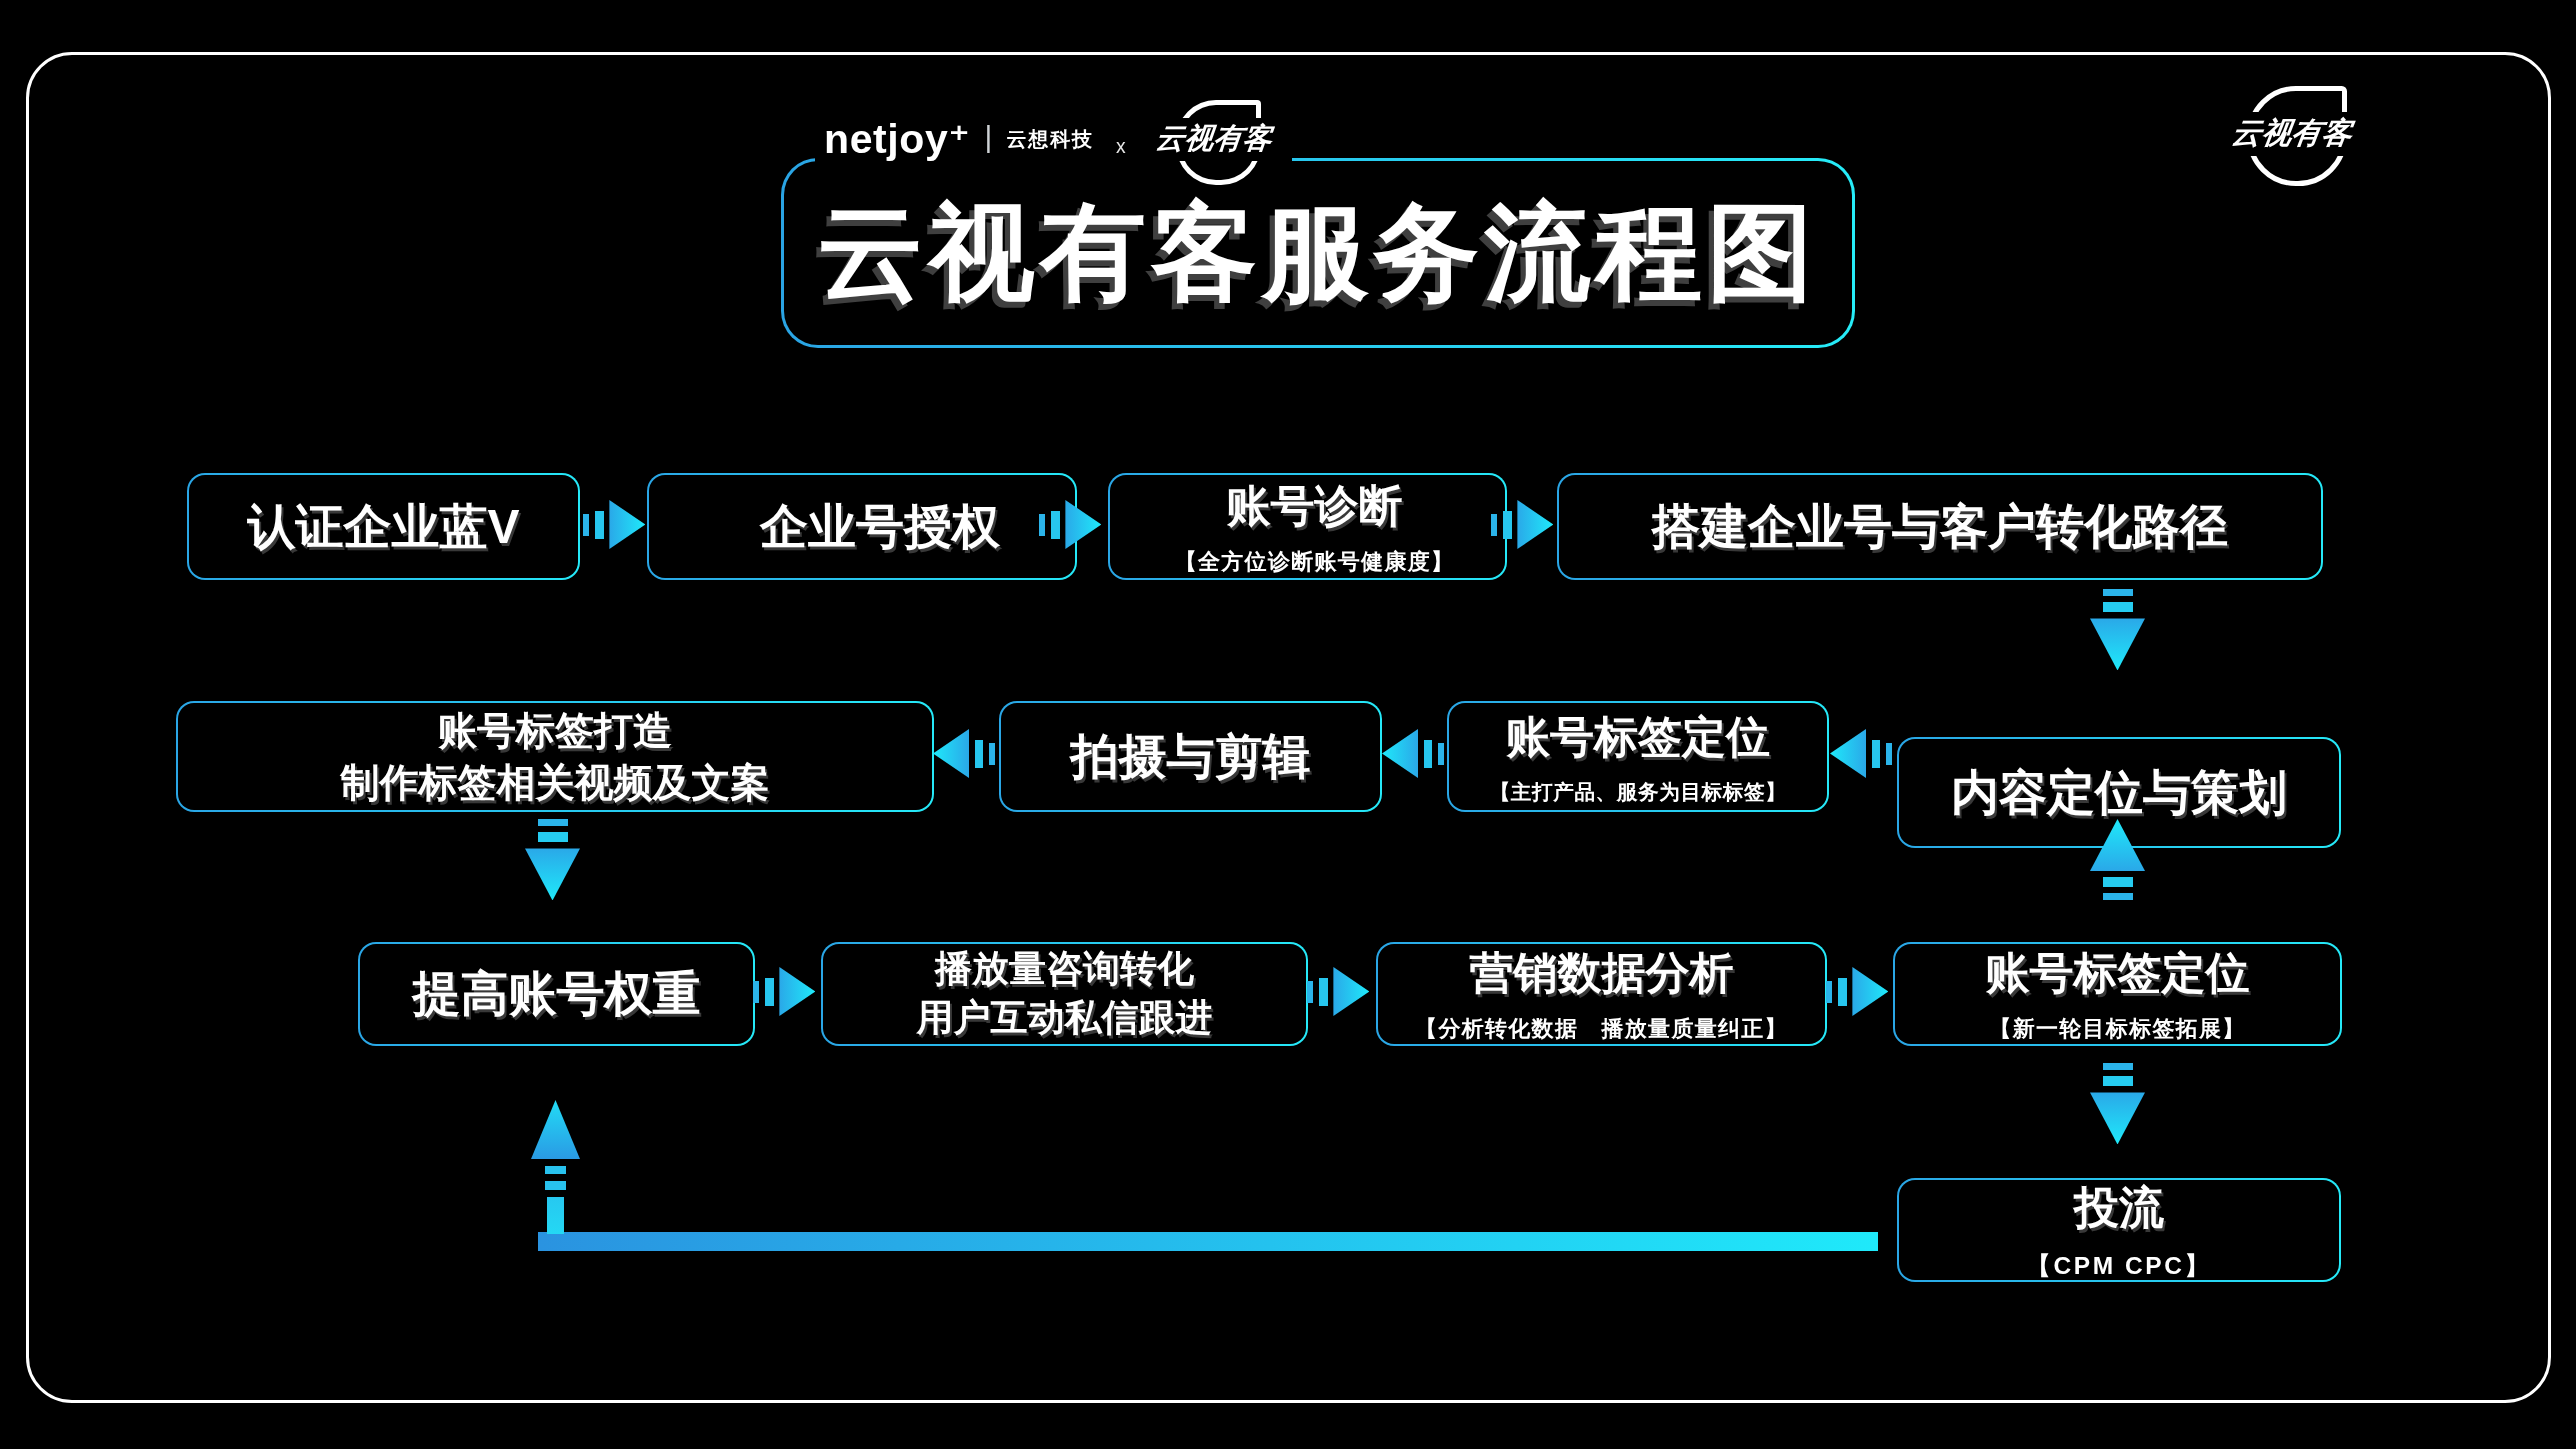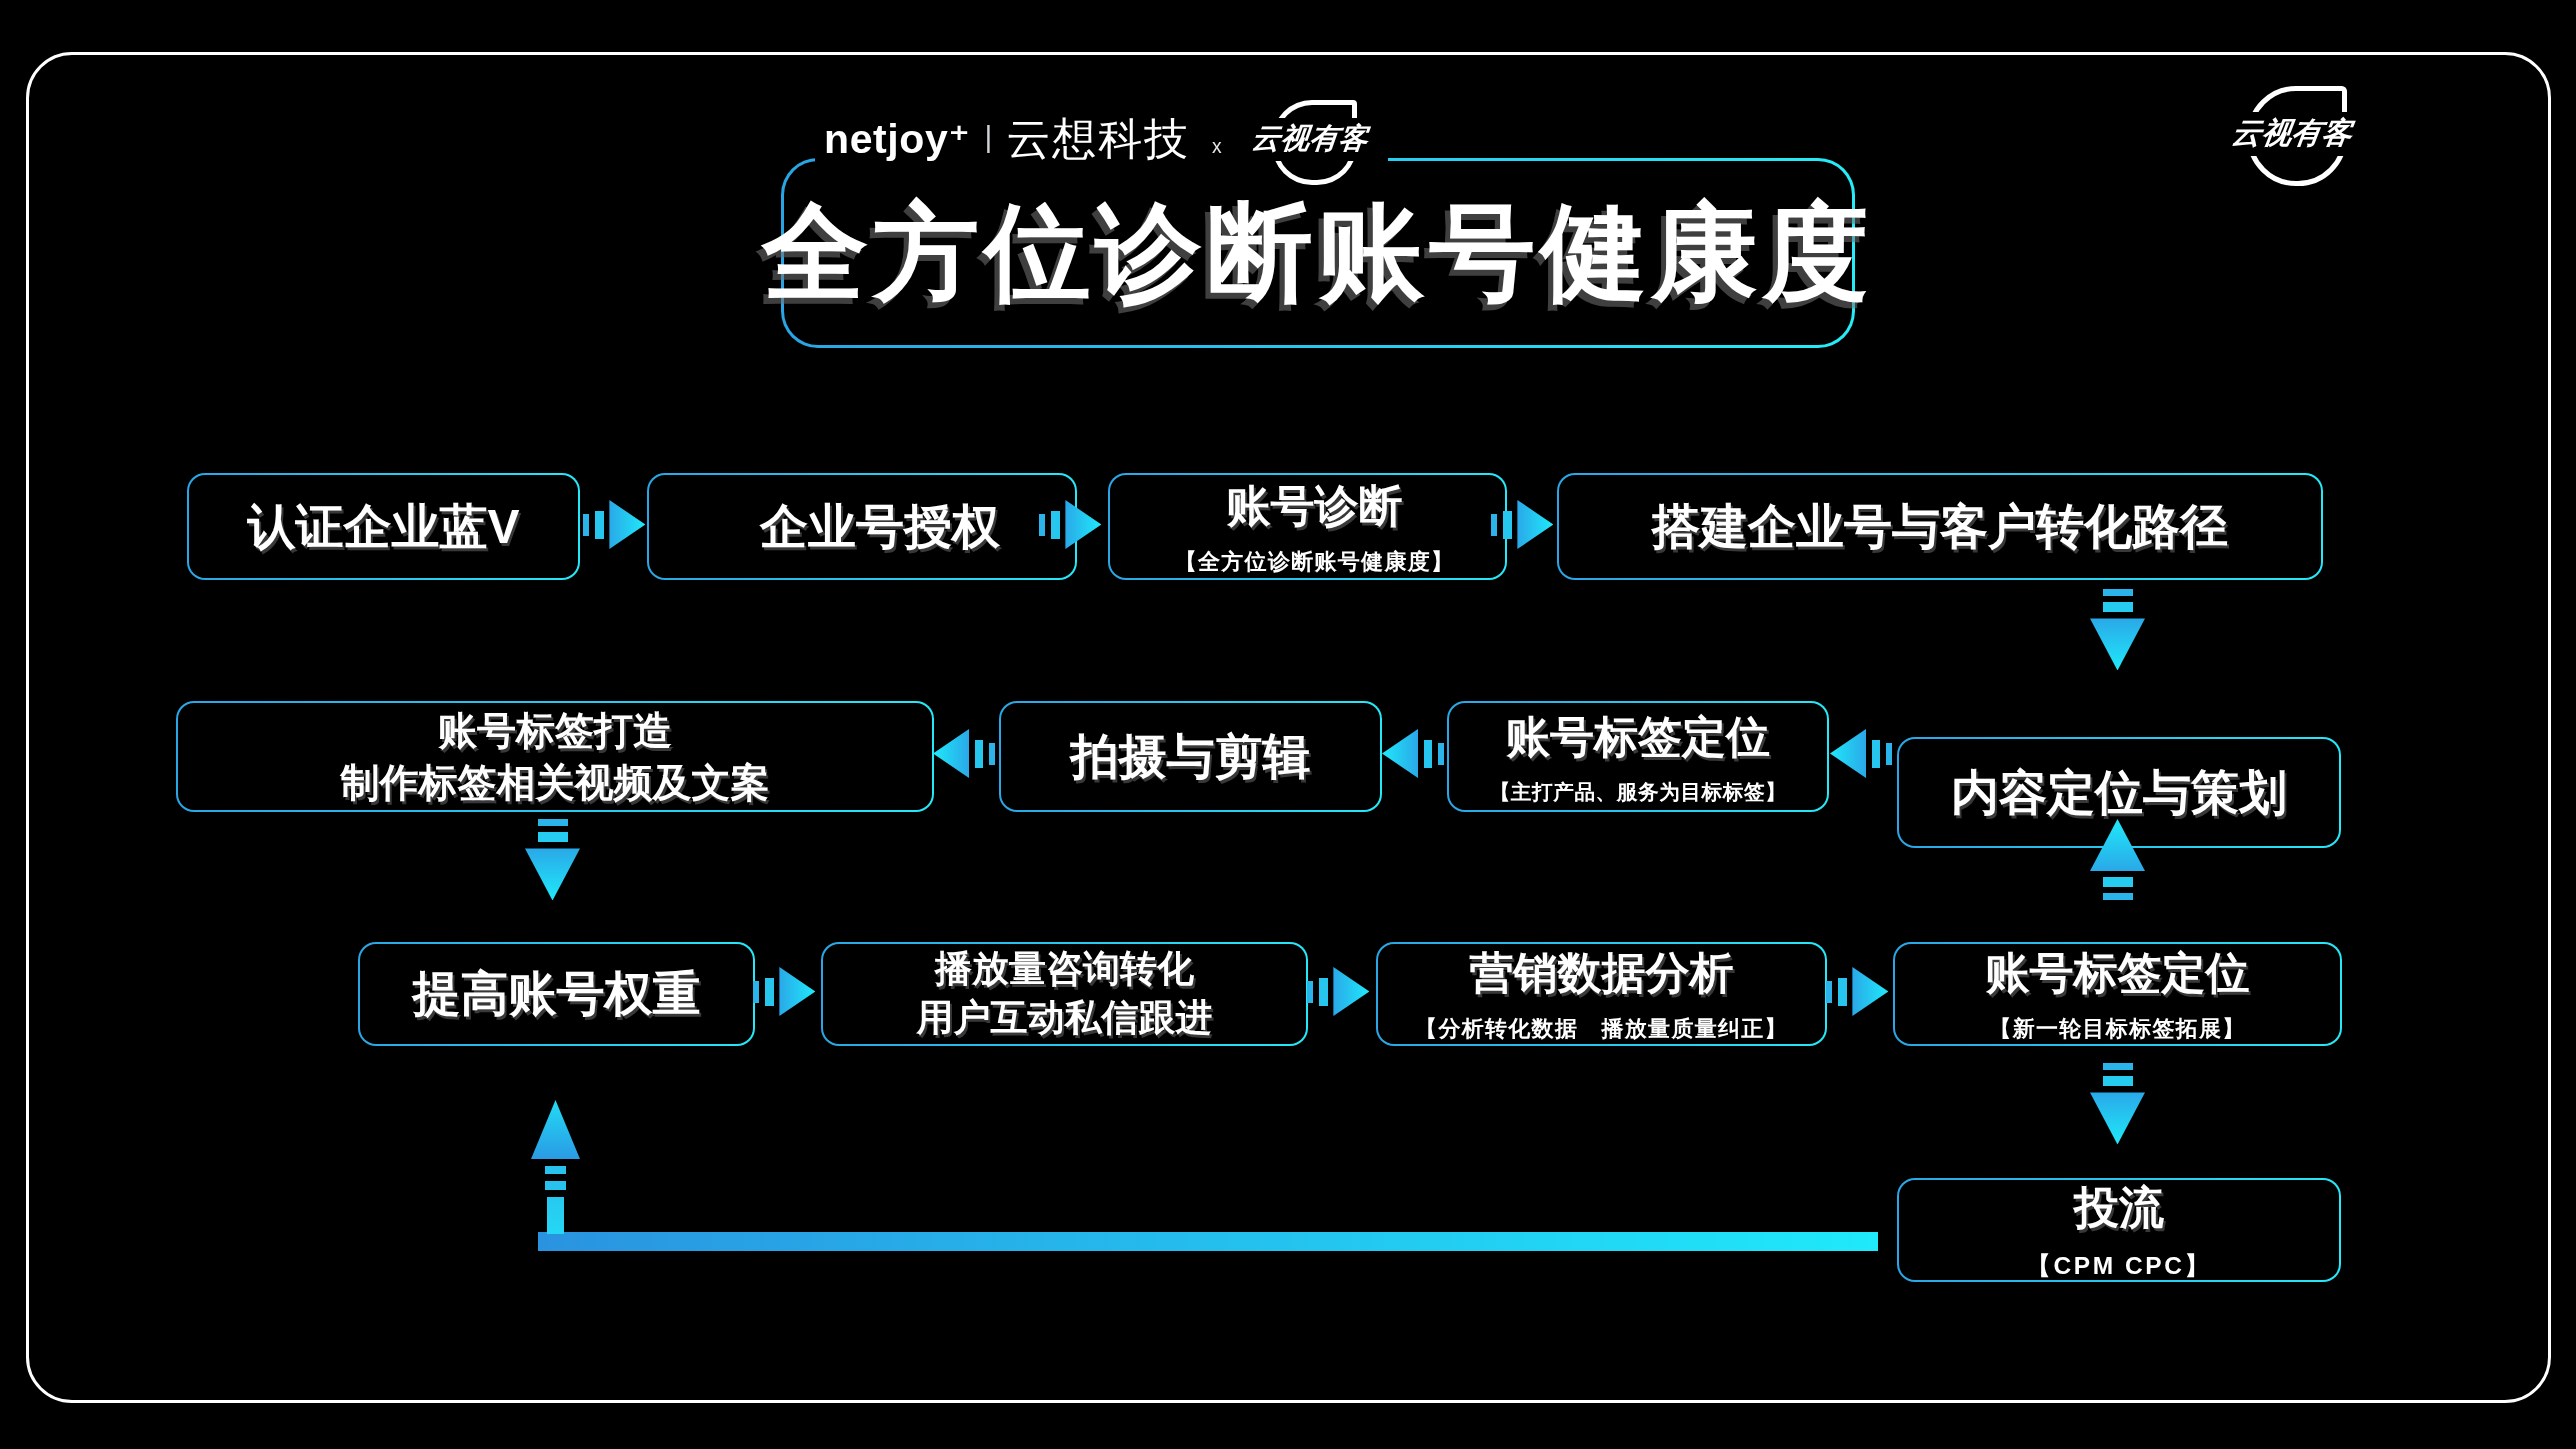--- a/index.html
+++ b/index.html
@@ -9,21 +9,21 @@
 
   
   .frame{position:absolute;left:26px;top:52px;width:2519px;height:1345px;
          border:3.2px solid #ffffff;border-radius:46px;}
 
   
   .brand{position:absolute;left:815px;top:97px;height:84px;display:flex;
          align-items:center;background:#000;padding:0 9px;z-index:5;}
   .brand .netjoy{font-size:41px;font-weight:bold;letter-spacing:0.6px;}
   .brand .divider{font-size:30px;font-weight:200;color:#cfd3d6;margin:0 14px 3.9px 14px;}
-  .brand .company{font-size:44px;font-weight:400;letter-spacing:1.9px;}
+  .brand .company{font-size:20px;font-weight:700;letter-spacing:1.9px;}
   .brand .xmark{font-size:19.3px;color:#e6e6e6;margin:16.7px 19.3px 0 22px;}
   .mini-badge{position:relative;width:138px;height:84px;display:flex;align-items:center;justify-content:center;}
   .mini-badge .ring{position:absolute;left:31px;top:2.6px;width:75px;height:75px;
          border:5.2px solid #fff;border-radius:40px 3.9px 40px 40px;}
   .mini-badge .ring-txt{position:relative;z-index:2;background:#000;padding:1.3px 2.6px;
          font-size:29px;font-weight:800;font-style:italic;transform:skewX(-6deg);white-space:nowrap;}
 
   
   .title-box{position:absolute;left:781px;top:158px;width:1068px;height:184px;
          border:3.2px solid transparent;border-radius:37px;
@@ -82,21 +82,21 @@
         background:linear-gradient(90deg,#2a93e0,#1fe9fa);}
 </style>
 </head>
 <body>
 
 <div id="canvas">
 
   <div class="frame"></div>
 
   <div class="title-box">
-    <h1>全方位诊断账号健康度</h1>
+    <h1>云视有客服务流程图</h1>
   </div>
 
   <div class="brand">
     <span class="netjoy">netjoy⁺</span>
     <span class="divider">|</span>
     <span class="company">云想科技</span>
     <span class="xmark">x</span>
     <span class="mini-badge">
       <span class="ring"></span>
       <span class="ring-txt">云视有客</span>

